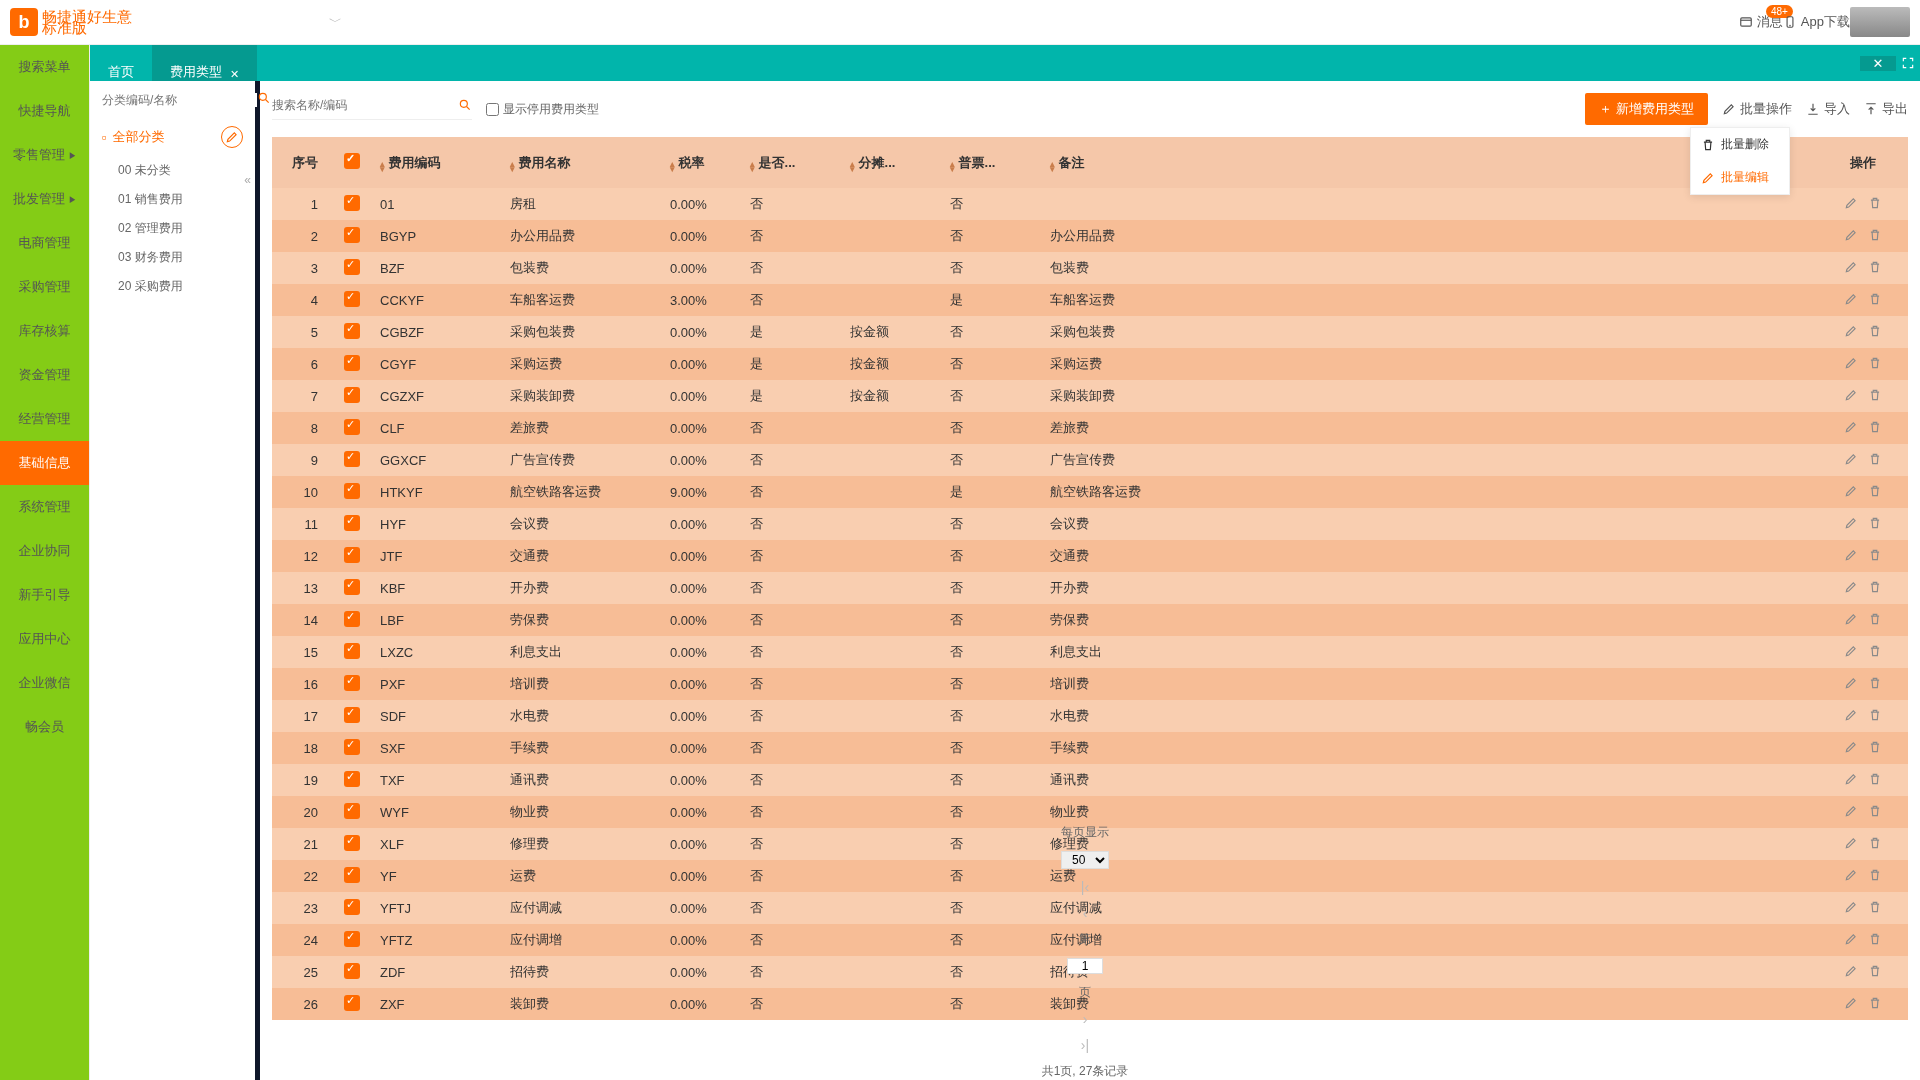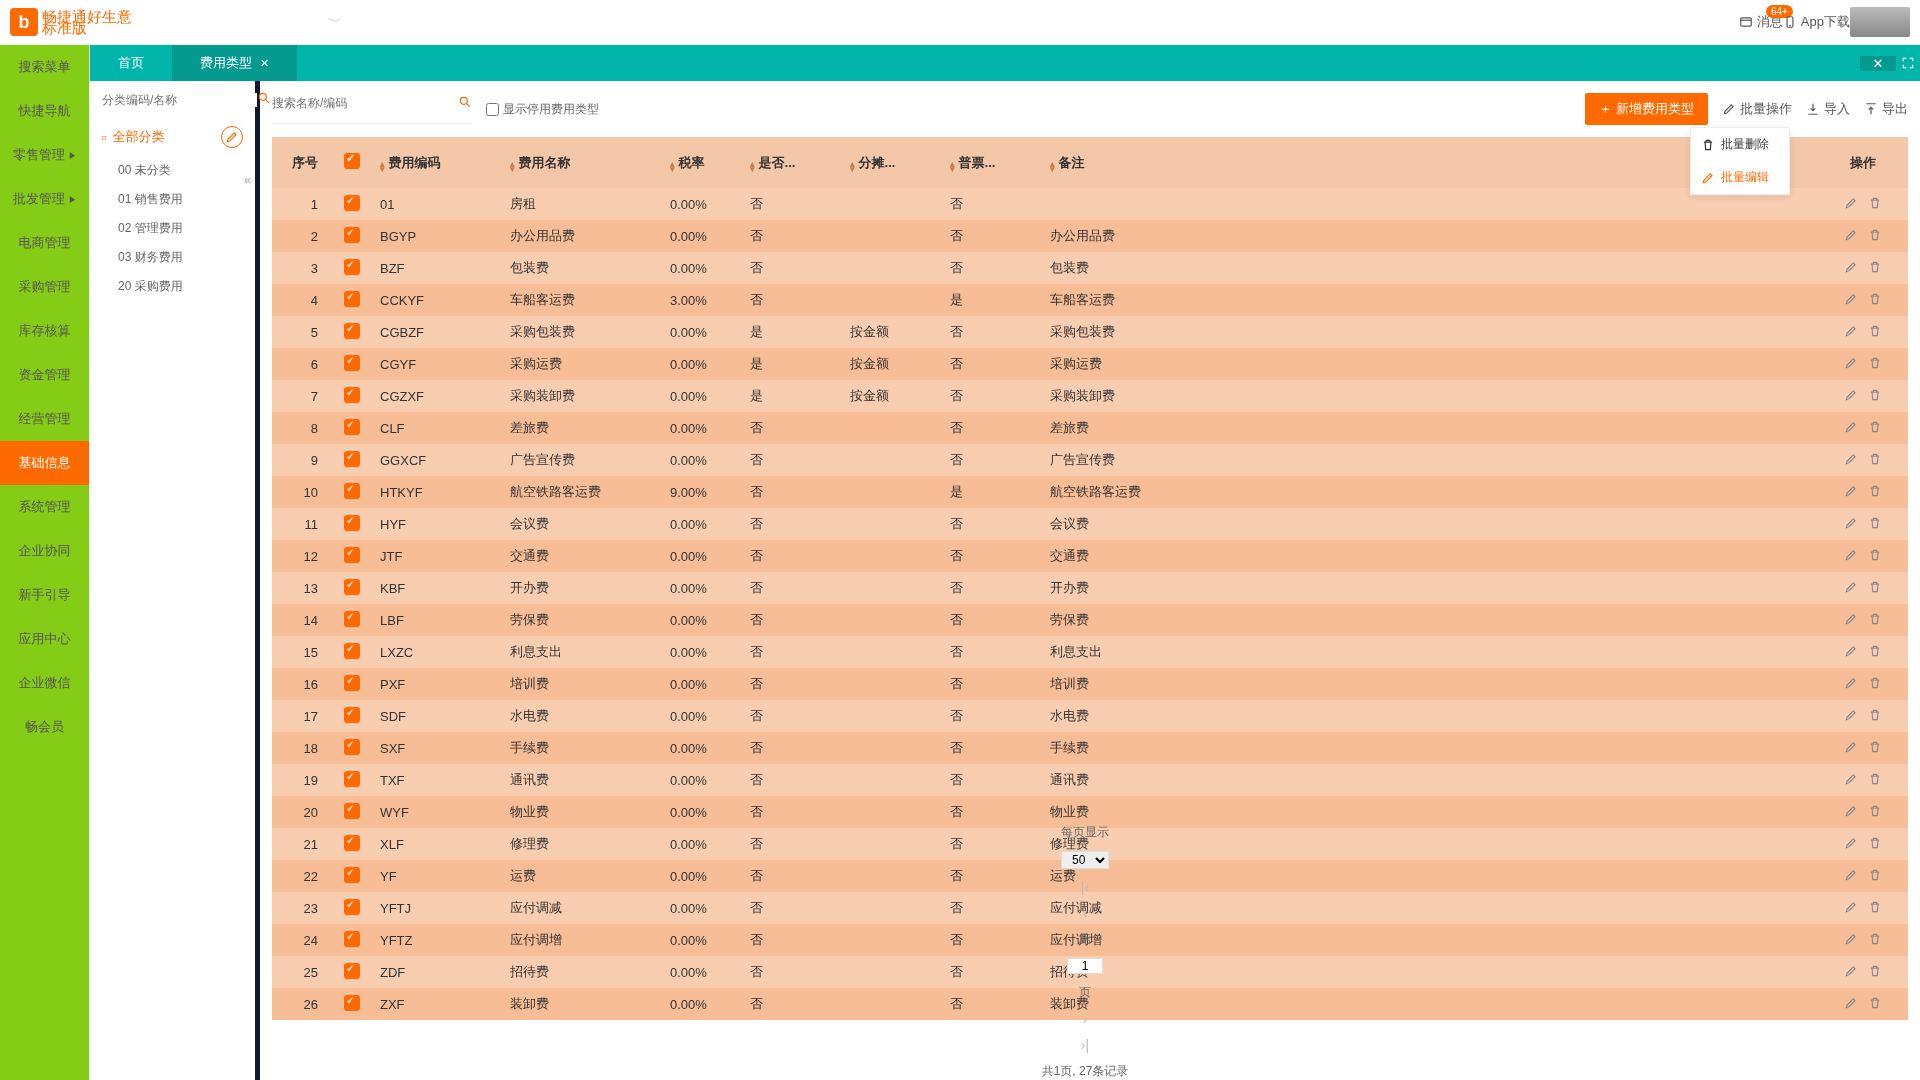--- a/index.html
+++ b/index.html
@@ -10,21 +10,21 @@
 .logo-icon { width: 28px; height: 28px; background: #ff6a00; border-radius: 4px; display: flex; align-items: center; justify-content: center; color: #fff; font-weight: bold; font-size: 18px; }
 .logo-text { font-size: 15px; color: #ff6a00; line-height: 11px; }
 .org-select { margin-left: 30px; width: 180px; font-size: 13px; color: #aaa; display: flex; align-items: center; justify-content: space-between; }
 .org-select .chev { color: #bbb; }
 .topbar-right { margin-left: auto; display: flex; align-items: center; gap: 0; }
 .top-link { display: flex; align-items: center; gap: 4px; font-size: 13px; color: #555; cursor: pointer; position: relative; }
 .badge { position: absolute; top: -8px; right: -10px; background: #ff6a00; color: #fff; font-size: 10px; border-radius: 8px; padding: 1px 5px; }
 .avatar-box { width: 60px; height: 30px; background: linear-gradient(#bbb,#888); border-radius: 2px; }
 
 .tabbar { height: 36px; background: #01b5ab; display: flex; align-items: stretch; padding-left: 90px; color: #fff; position: relative; }
-.tab { padding: 0 28px; display: flex; align-items: center; gap: 8px; font-size: 13px; cursor: pointer; }
+.tab { padding: 0 18px; display: flex; align-items: flex-end; gap: 8px; font-size: 13px; cursor: pointer; }
 .tab.active { background: #059a90; }
 .tab .x { font-size: 11px; cursor: pointer; }
 .tabbar-end { margin-left: auto; display: flex; align-items: center; }
 .close-all { width: 36px; display: flex; align-items: center; justify-content: center; background: #059a90; cursor: pointer; }
 .fullscreen-btn { width: 24px; display: flex; align-items: center; justify-content: center; cursor: pointer; }
 
 .main { display: flex; height: calc(1080px - 45px - 36px); }
 
 .sidebar-primary { width: 90px; background: #84cc16; border-right: 1px solid #eee; display: flex; flex-direction: column; position: absolute; top: 45px; left: 0; bottom: 0; z-index: 2; }
 .side-item { height: 44px; display: flex; align-items: center; justify-content: center; font-size: 13px; color: #555; cursor: pointer; gap: 4px; }
@@ -38,21 +38,21 @@
 .tree-search input { border: none; outline: none; font-size: 12px; flex: 1; color: #999; }
 .tree-search .sicon { color: #ff6a00; font-size: 14px; }
 .tree-list { }
 .tree-root { display: flex; align-items: center; padding: 8px 12px; color: #ff6a00; font-size: 13px; gap: 6px; }
 .tree-root .edit-icon { margin-left: auto; width: 22px; height: 22px; border: 1px solid #ff6a00; border-radius: 50%; display: flex; align-items: center; justify-content: center; font-size: 12px; cursor: pointer; }
 .tree-child { padding: 6px 12px 6px 28px; font-size: 12px; color: #666; cursor: pointer; }
 .collapse-handle { position: absolute; right: 4px; top: 92px; font-size: 12px; color: #aaa; cursor: pointer; }
 
 .content { flex: 1; display: flex; flex-direction: column; padding: 0 12px; min-width: 0; }
 .toolbar { height: 56px; display: flex; align-items: center; gap: 14px; position: relative; }
-.tool-search { width: 200px; display: flex; align-items: center; border-bottom: 1px solid #eee; padding-bottom: 11px; }
+.tool-search { width: 200px; display: flex; align-items: flex-start; border-bottom: 1px solid #eee; padding-bottom: 4px; }
 .tool-search input { border: none; outline: none; font-size: 12px; flex: 1; color: #999; }
 .tool-search .sicon { color: #ff6a00; }
 .chklabel { display: flex; align-items: center; gap: 4px; font-size: 12px; color: #666; }
 .chklabel input { accent-color: #ff6a00; }
 .btn-primary { margin-left: auto; background: #ff6a00; color: #fff; height: 32px; padding: 0 14px; display: flex; align-items: center; gap: 4px; font-size: 13px; border-radius: 2px; cursor: pointer; border: none; }
 .text-btn { display: flex; align-items: center; gap: 4px; font-size: 13px; color: #555; cursor: pointer; }
 .text-btn svg { width: 14px; height: 14px; }
 
 .dropdown { position: absolute; right: 118px; top: 46px; background: #fff; border: 1px solid #eee; box-shadow: 0 2px 8px rgba(0,0,0,0.1); width: 100px; z-index: 5; }
 .dropdown-item { padding: 8px 10px; font-size: 12px; display: flex; align-items: center; gap: 6px; cursor: pointer; }
@@ -100,21 +100,21 @@
     <span> </span>
     <span class="chev">﹀</span>
   </div>
   <div class="topbar-right">
     <div class="top-link">
       <svg class="icon" viewBox="0 0 24 24">
           <rect x="3" y="5" width="18" height="14" rx="2"></rect>
           <path d="M3 9h18"></path>
         </svg>
       <span>消息</span>
-      <span class="badge">64+</span>
+      <span class="badge">48+</span>
     </div>
     <div class="top-link">
       <svg class="icon" viewBox="0 0 24 24">
           <rect x="7" y="3" width="10" height="18" rx="2"></rect>
           <circle cx="12" cy="18" r="0.5"></circle>
         </svg>
       <span>App下载</span>
     </div>
     <div class="avatar-box"></div>
   </div>

